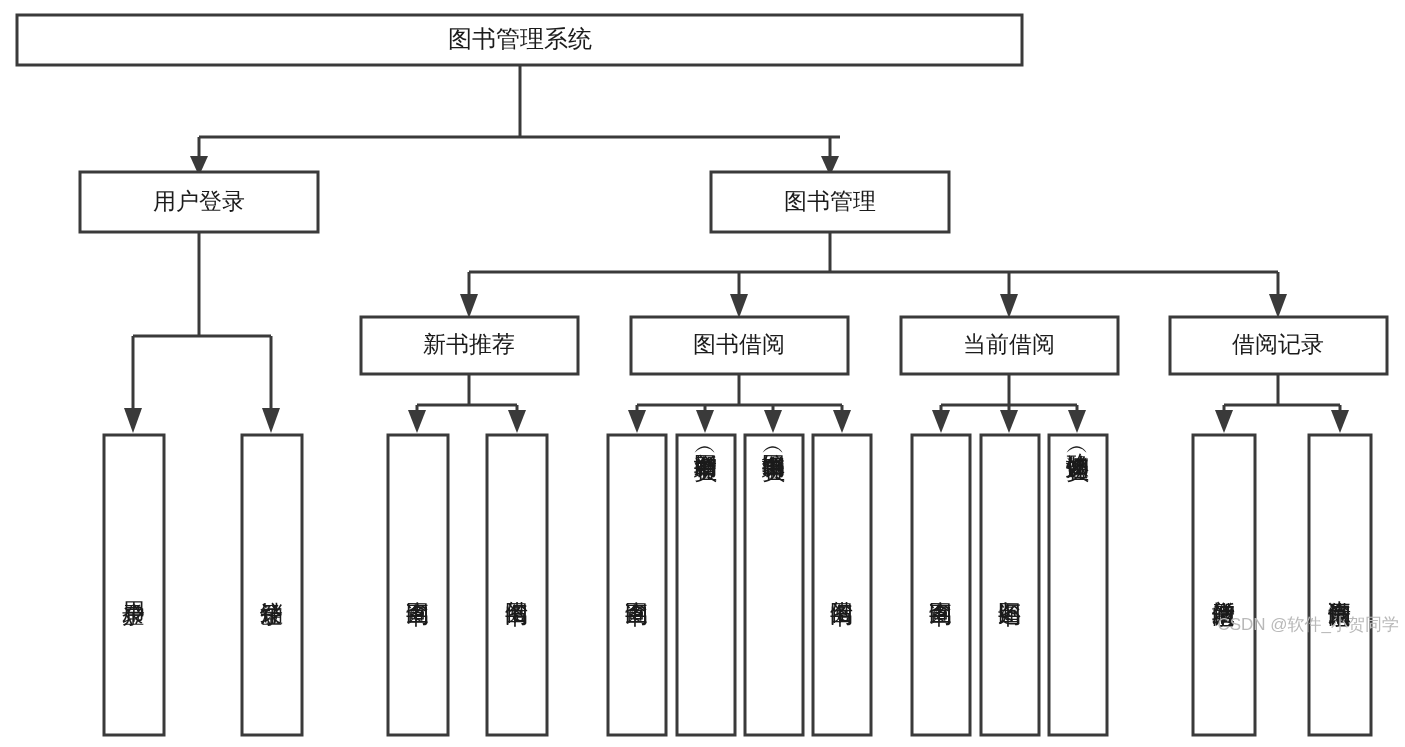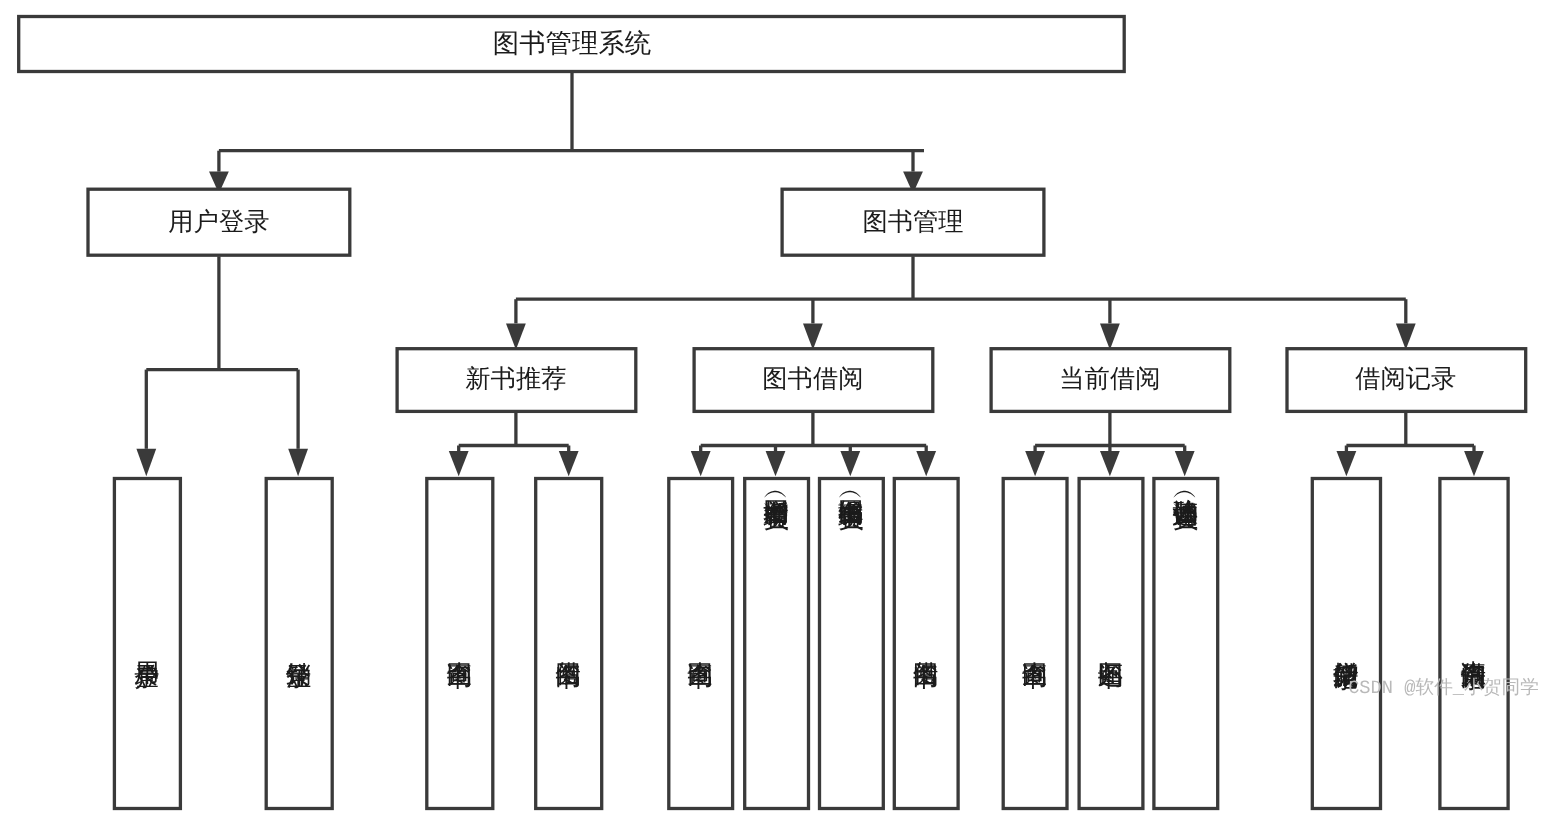--- a/index.html
+++ b/index.html
@@ -64,21 +64,21 @@
     font-size: 23px;
     line-height: 1.05;
     color: #1b1b1b;
     letter-spacing: 1px;
     white-space: nowrap;
   }
   .watermark {
     position: absolute;
     right: 6px;
     bottom: 4px;
-    font-family: Liberation Mono, monospace;
+    font-family: Liberation Sans, sans-serif;
     font-size: 17px;
     color: #b9b9b9;
     white-space: nowrap;
   }
 </style>
 </head>
 <body>
 
 <div id="diagram-root">
 

